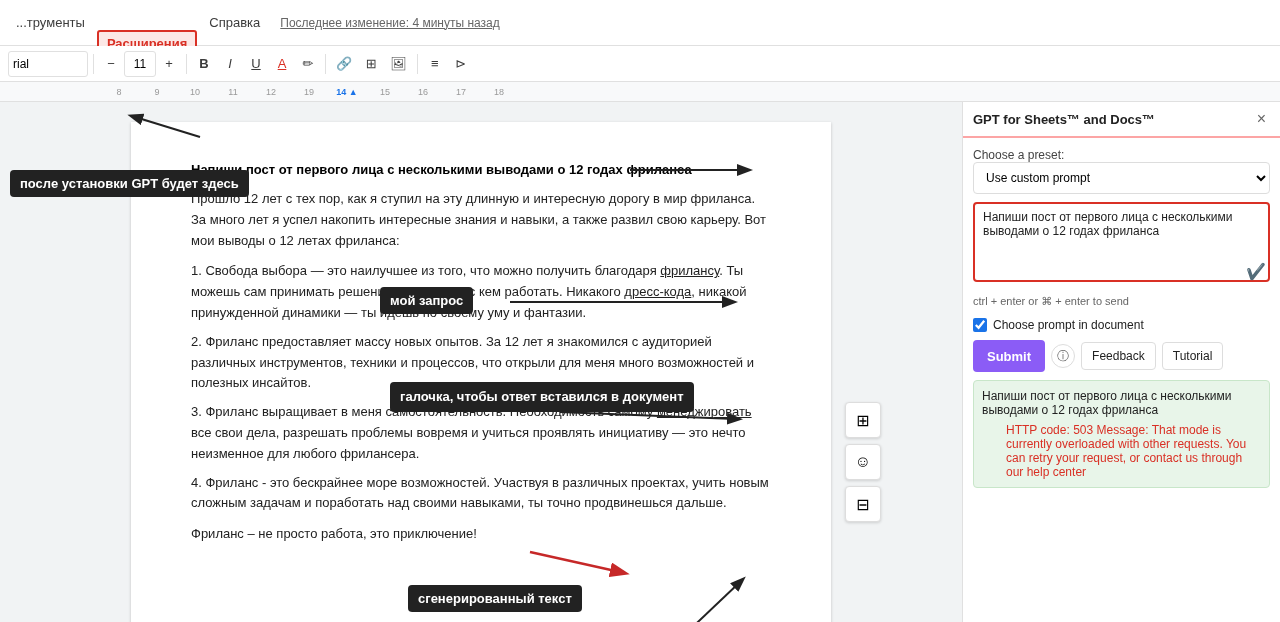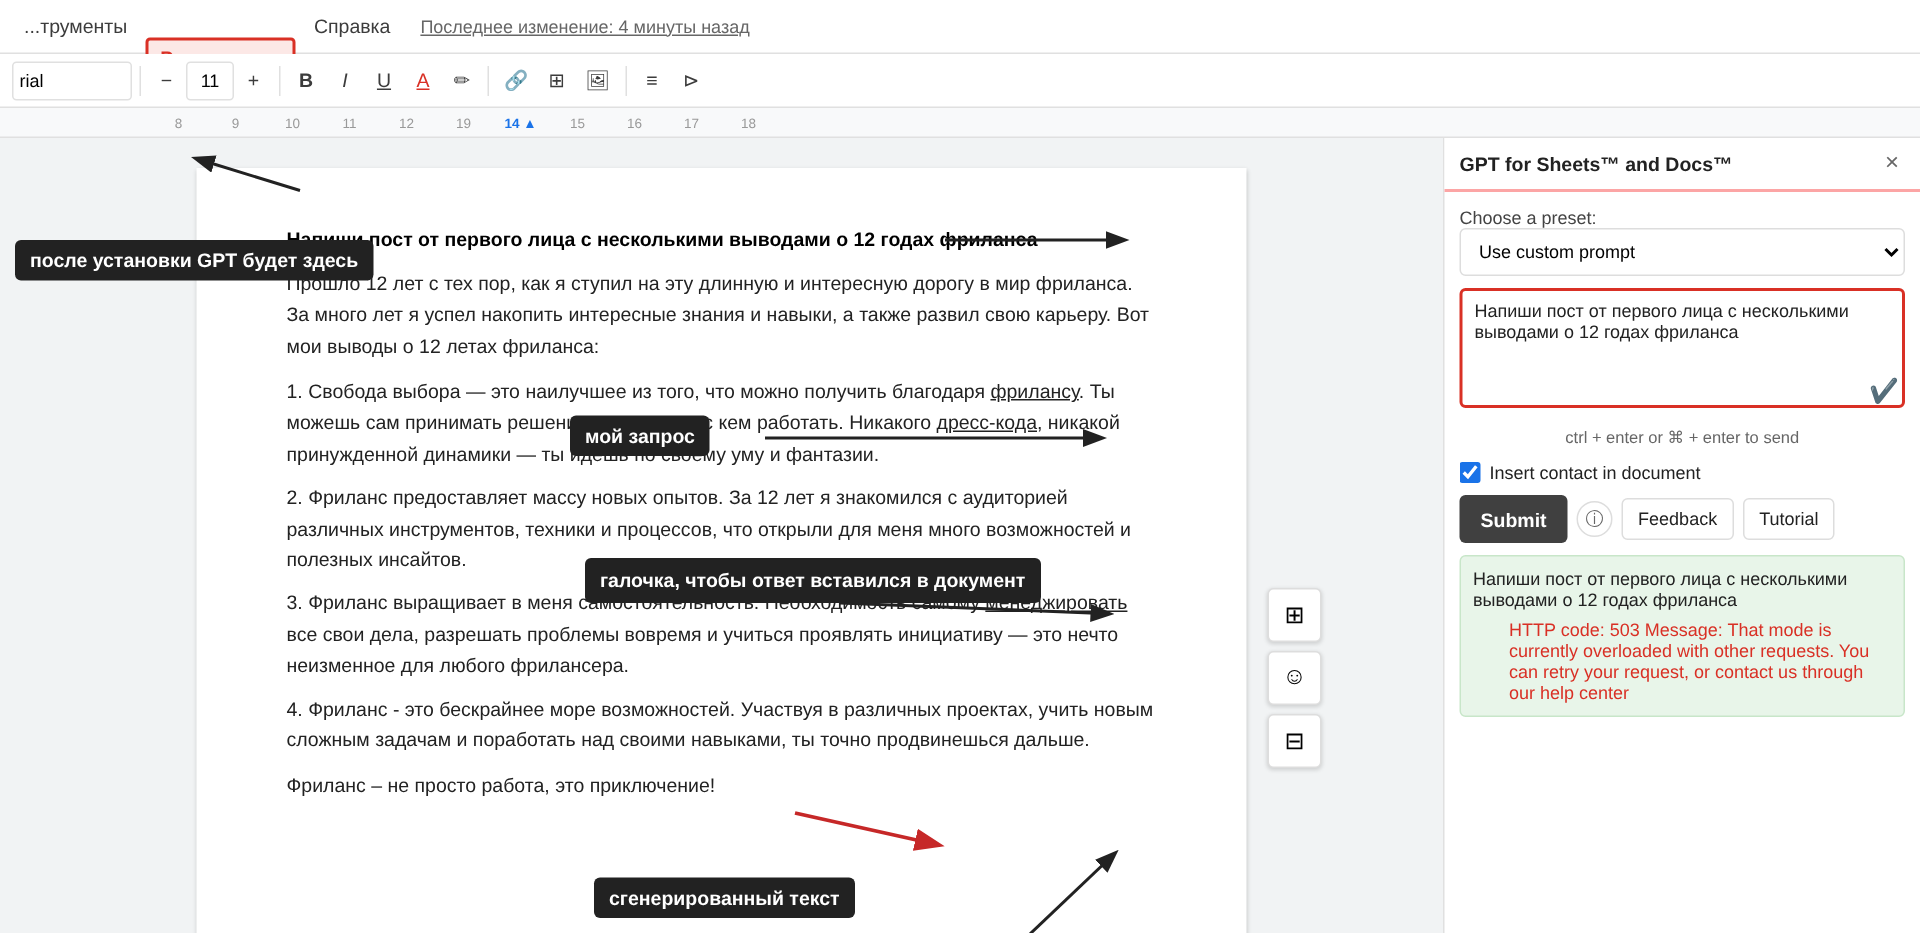--- a/index.html
+++ b/index.html
@@ -1,21 +1,21 @@
 <!DOCTYPE html>
 <html><head>
   <meta charset="utf-8">
   <style>
     * { box-sizing: border-box; margin: 0; padding: 0; }
     body { font-family: Arial, sans-serif; font-size: 13px; background: #f1f3f4; width: 1280px; height: 622px; overflow: hidden; display: flex; flex-direction: column; }
 
     
     .menu-bar {
       display: flex; align-items: center; background: #fff; border-bottom: 1px solid #e0e0e0;
-      padding: 0 8px; height: 36px; flex-shrink: 0; gap: 4px;
+      padding: 0 8px; height: 46px; flex-shrink: 0; gap: 4px;
     }
     .menu-item {
       padding: 4px 8px; font-size: 13px; cursor: pointer; border-radius: 3px; color: #3c3c3c;
     }
     .menu-item.highlighted { background: #fce8e6; border: 2px solid #d93025; color: #d93025; font-weight: bold; margin-top: 42px; }
     .last-change { color: #666; font-size: 12px; margin-left: 8px; text-decoration: underline; cursor: pointer; }
 
     
     .toolbar {
       display: flex; align-items: center; background: #fff; border-bottom: 1px solid #e0e0e0;
@@ -97,33 +97,33 @@
       width: 100%; border: 1px solid #ddd; border-radius: 4px; padding: 5px 8px;
       font-size: 12px; background: #fff; cursor: pointer; height: 32px;
     }
 
     .prompt-textarea {
       width: 100%; border: 2px solid #d93025; border-radius: 4px;
       padding: 6px 8px; font-size: 12px; resize: none; height: 80px;
       font-family: Arial, sans-serif; color: #222; outline: none;
     }
 
-    .send-hint { font-size: 11px; color: #666; text-align: center; padding: 2px 0; }
+    .send-hint { font-size: 11px; color: #666; text-align: left; padding: 2px 0; }
 
     .insert-row {
       display: flex; align-items: center; gap: 6px;
     }
     .insert-checkbox { width: 14px; height: 14px; accent-color: #1a73e8; cursor: pointer; }
     .insert-label { font-size: 12px; color: #222; }
 
     .action-row {
       display: flex; align-items: center; gap: 6px;
     }
     .submit-btn {
-      background: #404040; color: #fff; border: none; border-radius: 4px;
+      background: #8b5cf6; color: #fff; border: none; border-radius: 4px;
       padding: 6px 14px; font-size: 13px; font-weight: bold; cursor: pointer;
       height: 32px;
     }
     .info-btn {
       width: 24px; height: 24px; border: 1px solid #ddd; border-radius: 50%;
       display: flex; align-items: center; justify-content: center; cursor: pointer;
       font-size: 12px; color: #666; background: #fff;
     }
     .feedback-btn {
       border: 1px solid #ddd; border-radius: 4px; padding: 4px 10px;
@@ -258,21 +258,21 @@
 
       <div style="position:absolute; top:185px; left:380px; z-index:20;">
         <div class="annotation-label">мой запрос</div>
       </div>
 
       <div style="position:absolute; top:280px; left:390px; z-index:20;">
         <div class="annotation-label" style="line-height:1.4;">галочка, чтобы ответ
 вставился в документ</div>
       </div>
 
-      <div style="position:absolute; bottom:10px; left:396px; z-index:20;text-align:right;">
+      <div style="position:absolute; bottom:10px; left:408px; z-index:20;text-align:right;">
         <div class="annotation-label">сгенерированный текст</div>
       </div>
 
       <svg class="overlay-arrows" xmlns="http://www.w3.org/2000/svg">
 
         <defs>
           <marker id="arrowhead" markerWidth="8" markerHeight="6" refX="4" refY="3" orient="auto">
             <polygon points="0 0, 8 3, 0 6" fill="#222"></polygon>
           </marker>
           <marker id="arrowhead-red" markerWidth="8" markerHeight="6" refX="4" refY="3" orient="auto">
@@ -312,21 +312,21 @@
 
         <div class="textarea-wrapper">
           <textarea class="prompt-textarea" style="">Напиши пост от первого лица с несколькими выводами о 12 годах фриланса</textarea>
           <span class="verified-icon">✔️</span>
         </div>
 
         <div class="send-hint">ctrl + enter or ⌘ + enter to send</div>
 
         <div class="insert-row">
           <input type="checkbox" class="insert-checkbox" checked="" style="">
-          <span class="insert-label">Insert contact in document</span>
+          <span class="insert-label">Choose prompt in document</span>
         </div>
 
         <div class="action-row">
           <button class="submit-btn">Submit</button>
           <button class="info-btn">ⓘ</button>
           <button class="feedback-btn">Feedback</button>
           <button class="tutorial-btn">Tutorial</button>
         </div>
 
         <div class="response-area">

